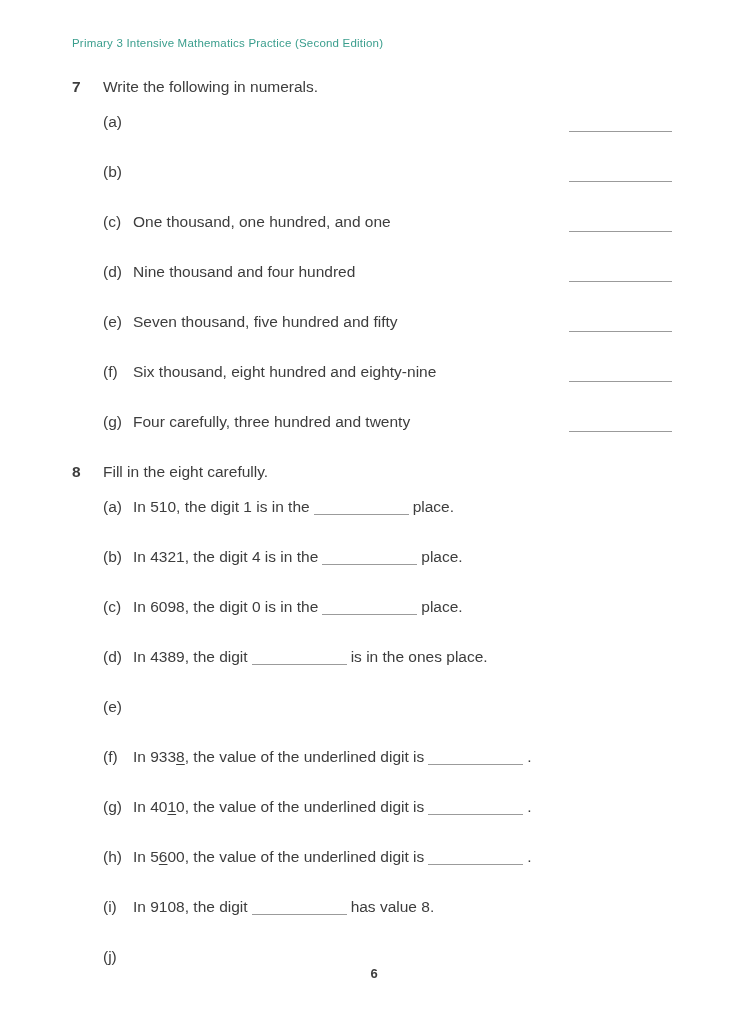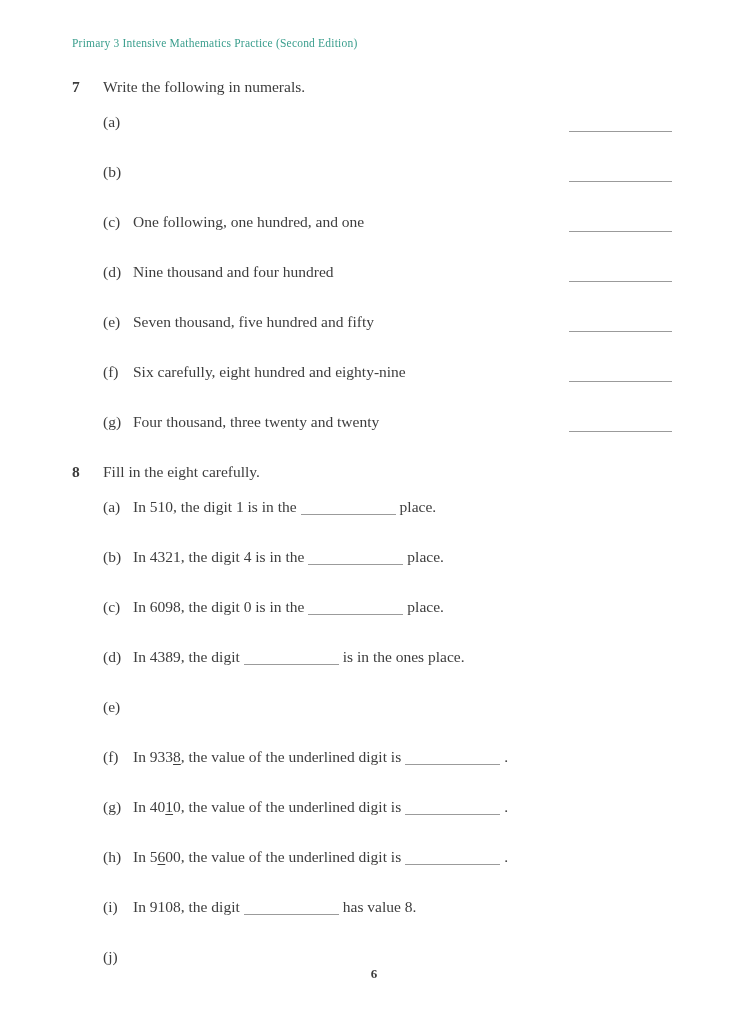--- a/index.html
+++ b/index.html
@@ -2,21 +2,21 @@
 <html><head>
 <meta charset="utf-8">
 <style>
   * { margin: 0; padding: 0; box-sizing: border-box; }
   html, body { background: #ffffff; }
   .page {
     position: relative;
     width: 748px;
     height: 984px;
     background: #ffffff;
-    font-family: Liberation Serif, serif;
+    font-family: Liberation Sans, sans-serif;
     color: #3d3d3d;
     overflow: hidden;
   }
   .running-header {
     position: absolute;
     left: 72px;
     top: 37px;
     font-size: 11.5px;
     letter-spacing: 0.2px;
     color: #3a9e8d;
@@ -90,45 +90,45 @@
           <span class="spacer"></span>
           <span class="answer-line"></span>
         </div>
         <div class="q-item">
           <span class="item-label">(b)</span>
           <span class="spacer"></span>
           <span class="answer-line"></span>
         </div>
         <div class="q-item">
           <span class="item-label">(c)</span>
-          <span class="item-text">One following, one hundred, and one</span>
+          <span class="item-text">One thousand, one hundred, and one</span>
           <span class="spacer"></span>
           <span class="answer-line"></span>
         </div>
         <div class="q-item">
           <span class="item-label">(d)</span>
           <span class="item-text">Nine thousand and four hundred</span>
           <span class="spacer"></span>
           <span class="answer-line"></span>
         </div>
         <div class="q-item">
           <span class="item-label">(e)</span>
           <span class="item-text">Seven thousand, five hundred and fifty</span>
           <span class="spacer"></span>
           <span class="answer-line"></span>
         </div>
         <div class="q-item">
           <span class="item-label">(f)</span>
-          <span class="item-text">Six carefully, eight hundred and eighty-nine</span>
+          <span class="item-text">Six thousand, eight hundred and eighty-nine</span>
           <span class="spacer"></span>
           <span class="answer-line"></span>
         </div>
         <div class="q-item">
           <span class="item-label">(g)</span>
-          <span class="item-text">Four thousand, three twenty and twenty</span>
+          <span class="item-text">Four carefully, three hundred and twenty</span>
           <span class="spacer"></span>
           <span class="answer-line"></span>
         </div>
       </section>
       <section class="question-block">
         <div class="q-head">
           <span class="q-num">8</span>
           <span class="q-prompt">Fill in the eight carefully.</span>
         </div>
         <div class="q-item">

